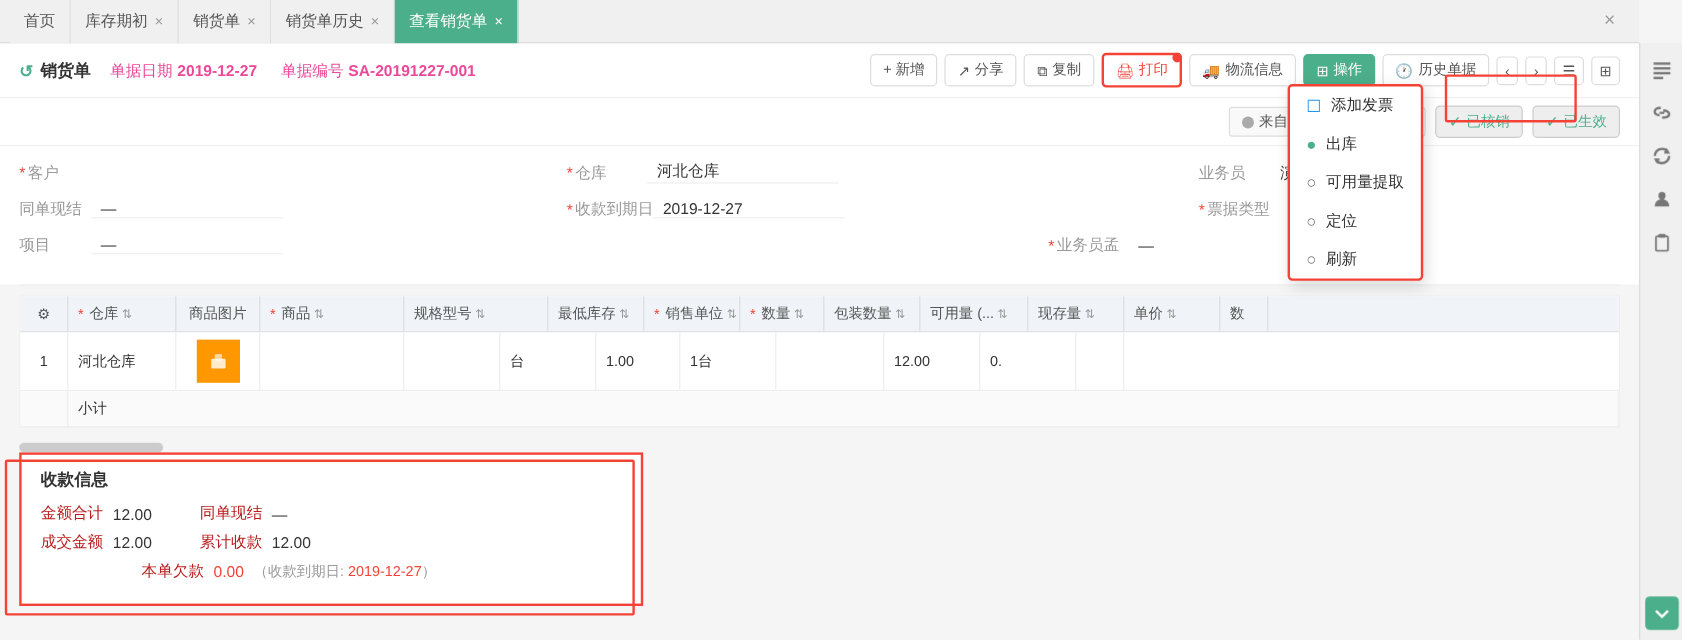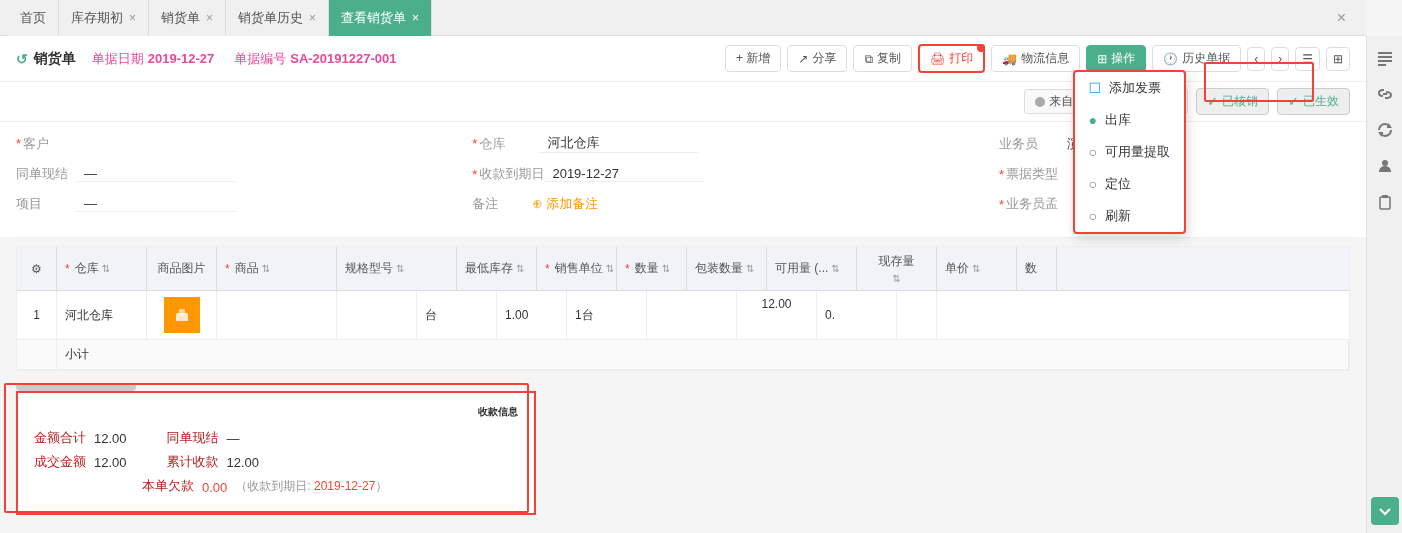--- a/index.html
+++ b/index.html
@@ -80,34 +80,34 @@
     .col-idx { width: 40px; justify-content: center; }
     .col-warehouse { width: 90px; }
     .col-img { width: 70px; justify-content: center; }
     .col-product { width: 120px; }
     .col-spec { width: 120px; text-align: right; }
     .col-minstock { width: 80px; }
     .col-unit { width: 80px; }
     .col-qty { width: 70px; }
     .col-pkgqty { width: 80px; }
     .col-avail { width: 90px; }
-    .col-stock { width: 80px; flex-direction: column; }
+    .col-stock { width: 80px; }
     .col-price { width: 80px; }
     .col-more { width: 40px; }
 
     
     .scroll-indicator { background: #f5f5f5; height: 8px; margin: 0 16px; }
     .scroll-thumb { width: 120px; height: 8px; background: #ccc; border-radius: 4px; }
 
     
     .payment-box {
       background: #fff; border: 2px solid #f44336; margin: 0 16px 16px;
       padding: 12px 16px; max-width: 520px;
     }
-    .payment-title { font-weight: bold; font-size: 10px; margin-bottom: 10px; text-align: right; }
+    .payment-title { font-weight: bold; font-size: 14px; margin-bottom: 10px; }
     .payment-row { display: flex; gap: 40px; margin-bottom: 6px; }
     .payment-item { display: flex; align-items: center; gap: 8px; }
     .payment-label { color: #b91c1c; font-size: 13px; }
     .payment-value { color: #333; font-size: 13px; }
     .payment-red { color: #f44336; }
     .payment-hint { color: #999; font-size: 12px; }
 
     
     .right-sidebar {
       position: fixed; right: 0; top: 36px; bottom: 0; width: 36px;
@@ -272,27 +272,20 @@
         <span class="field-value no-border">不开票</span>
       </div>
     </div>
 
     <div class="form-row">
       <div class="field-group">
         <span class="field-label">项目</span>
         <span class="field-value">—</span>
       </div>
       <div style="flex:0.3;"></div>
-      <div class="field-group">
-        <span class="field-label">备注</span>
-        <span class="add-note">
-          <span class="add-note-icon">⊕</span>
-          <span>添加备注</span>
-        </span>
-      </div>
       <div style="flex:0.5;"></div>
       <div class="field-group">
         <span class="field-required">*</span>
         <span class="field-label">业务员孟</span>
         <span class="field-value no-border">—</span>
       </div>
     </div>
   </div>
 
   <div class="section-divider"></div>
@@ -417,21 +410,21 @@
       <div class="payment-item">
         <span class="payment-label">成交金额</span>
         <span class="payment-value">12.00</span>
       </div>
       <div class="payment-item">
         <span class="payment-label">累计收款</span>
         <span class="payment-value">12.00</span>
       </div>
     </div>
     <div class="payment-row">
-      <div class="payment-item" style="margin-left: 108px; align-items: flex-end;">
+      <div class="payment-item" style="margin-left: 84px;">
         <span class="payment-label">本单欠款</span>
         <span class="payment-value payment-red">0.00</span>
         <span class="payment-hint">（收款到期日: <span style="color:#f44336;">2019-12-27</span>）</span>
       </div>
     </div>
   </div>
 
   <div class="dropdown-menu">
     <div class="dropdown-item">
       <span class="dropdown-icon dropdown-icon-blue">☐</span>

